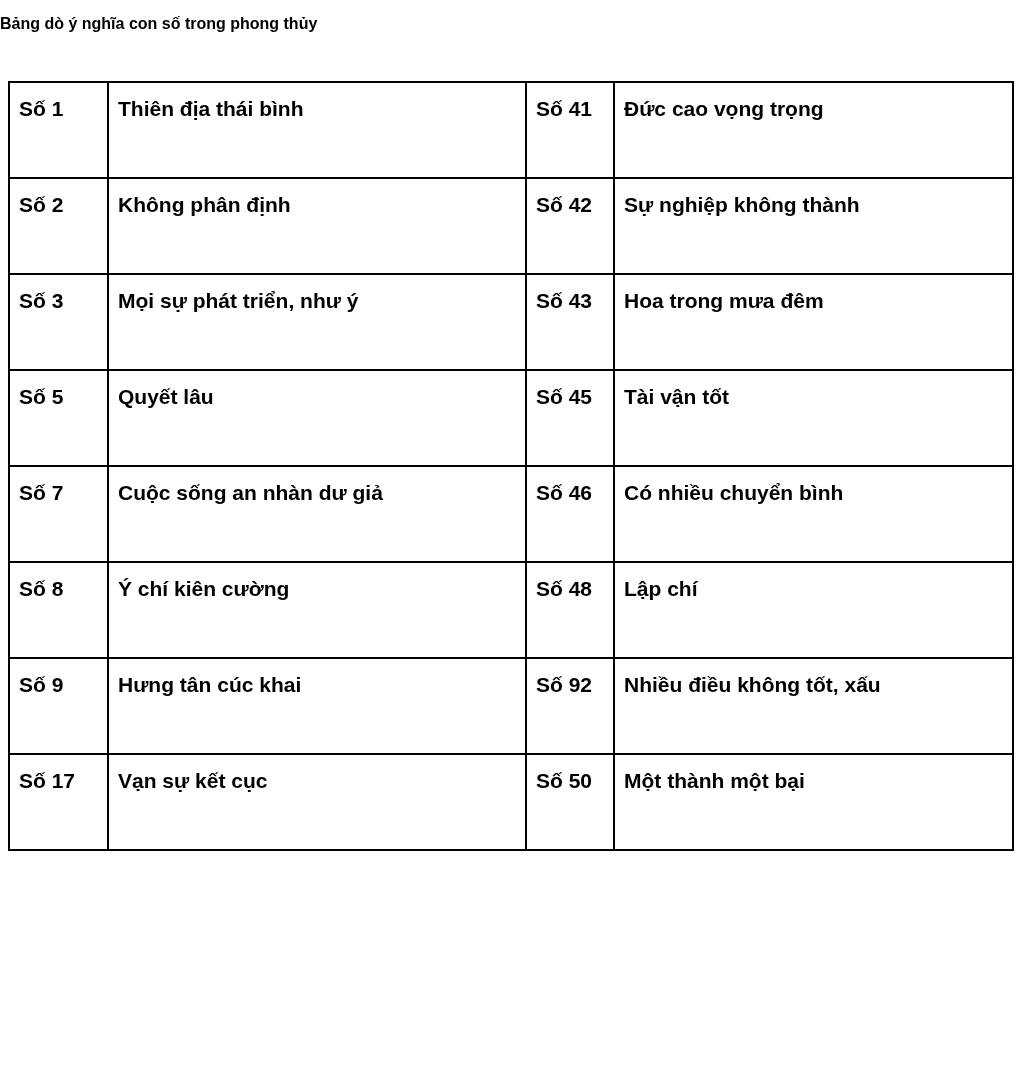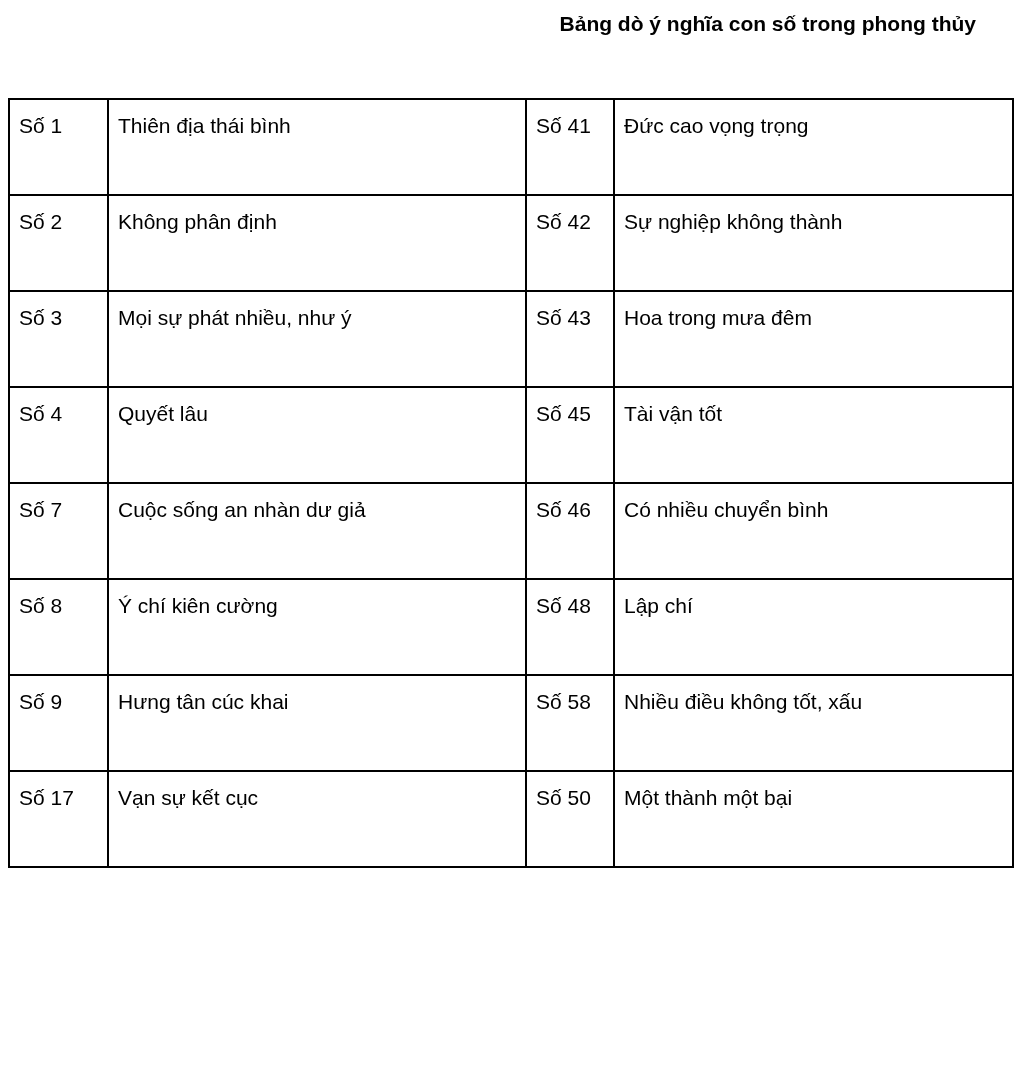--- a/index.html
+++ b/index.html
@@ -13,32 +13,33 @@
     body {
       font-family: "Liberation Sans", sans-serif;
       color: #000000;
       position: relative;
     }
     .title {
       position: absolute;
       left: 0;
       top: 8px;
       width: 976px;
-      text-align: right;
+      text-align: left;
       font-weight: bold;
-      font-size: 21px;
+      font-size: 16px;
       line-height: 32px;
     }
     table.meanings {
       position: absolute;
       left: 8px;
-      top: 98px;
+      top: 81px;
       width: 1004px;
       border-collapse: collapse;
       table-layout: fixed;
+      font-weight: bold;
     }
     table.meanings td {
       border: 2px solid #000000;
       height: 96px;
       vertical-align: top;
       font-size: 21px;
       line-height: 26px;
       padding: 13px 9px 0 9px;
       box-sizing: border-box;
     }
@@ -67,46 +68,46 @@
       <td>Đức cao vọng trọng</td>
     </tr>
     <tr>
       <td>Số 2</td>
       <td>Không phân định</td>
       <td>Số 42</td>
       <td>Sự nghiệp không thành</td>
     </tr>
     <tr>
       <td>Số 3</td>
-      <td>Mọi sự phát nhiều, như ý</td>
+      <td>Mọi sự phát triển, như ý</td>
       <td>Số 43</td>
       <td>Hoa trong mưa đêm</td>
     </tr>
     <tr>
-      <td>Số 4</td>
+      <td>Số 5</td>
       <td>Quyết lâu</td>
       <td>Số 45</td>
       <td>Tài vận tốt</td>
     </tr>
     <tr>
       <td>Số 7</td>
       <td>Cuộc sống an nhàn dư giả</td>
       <td>Số 46</td>
       <td>Có nhiều chuyển bình</td>
     </tr>
     <tr>
       <td>Số 8</td>
       <td>Ý chí kiên cường</td>
       <td>Số 48</td>
       <td>Lập chí</td>
     </tr>
     <tr>
       <td>Số 9</td>
       <td>Hưng tân cúc khai</td>
-      <td>Số 58</td>
+      <td>Số 92</td>
       <td>Nhiều điều không tốt, xấu</td>
     </tr>
     <tr>
       <td>Số 17</td>
       <td>Vạn sự kết cục</td>
       <td>Số 50</td>
       <td>Một thành một bại</td>
     </tr>
   </tbody>
 </table>

